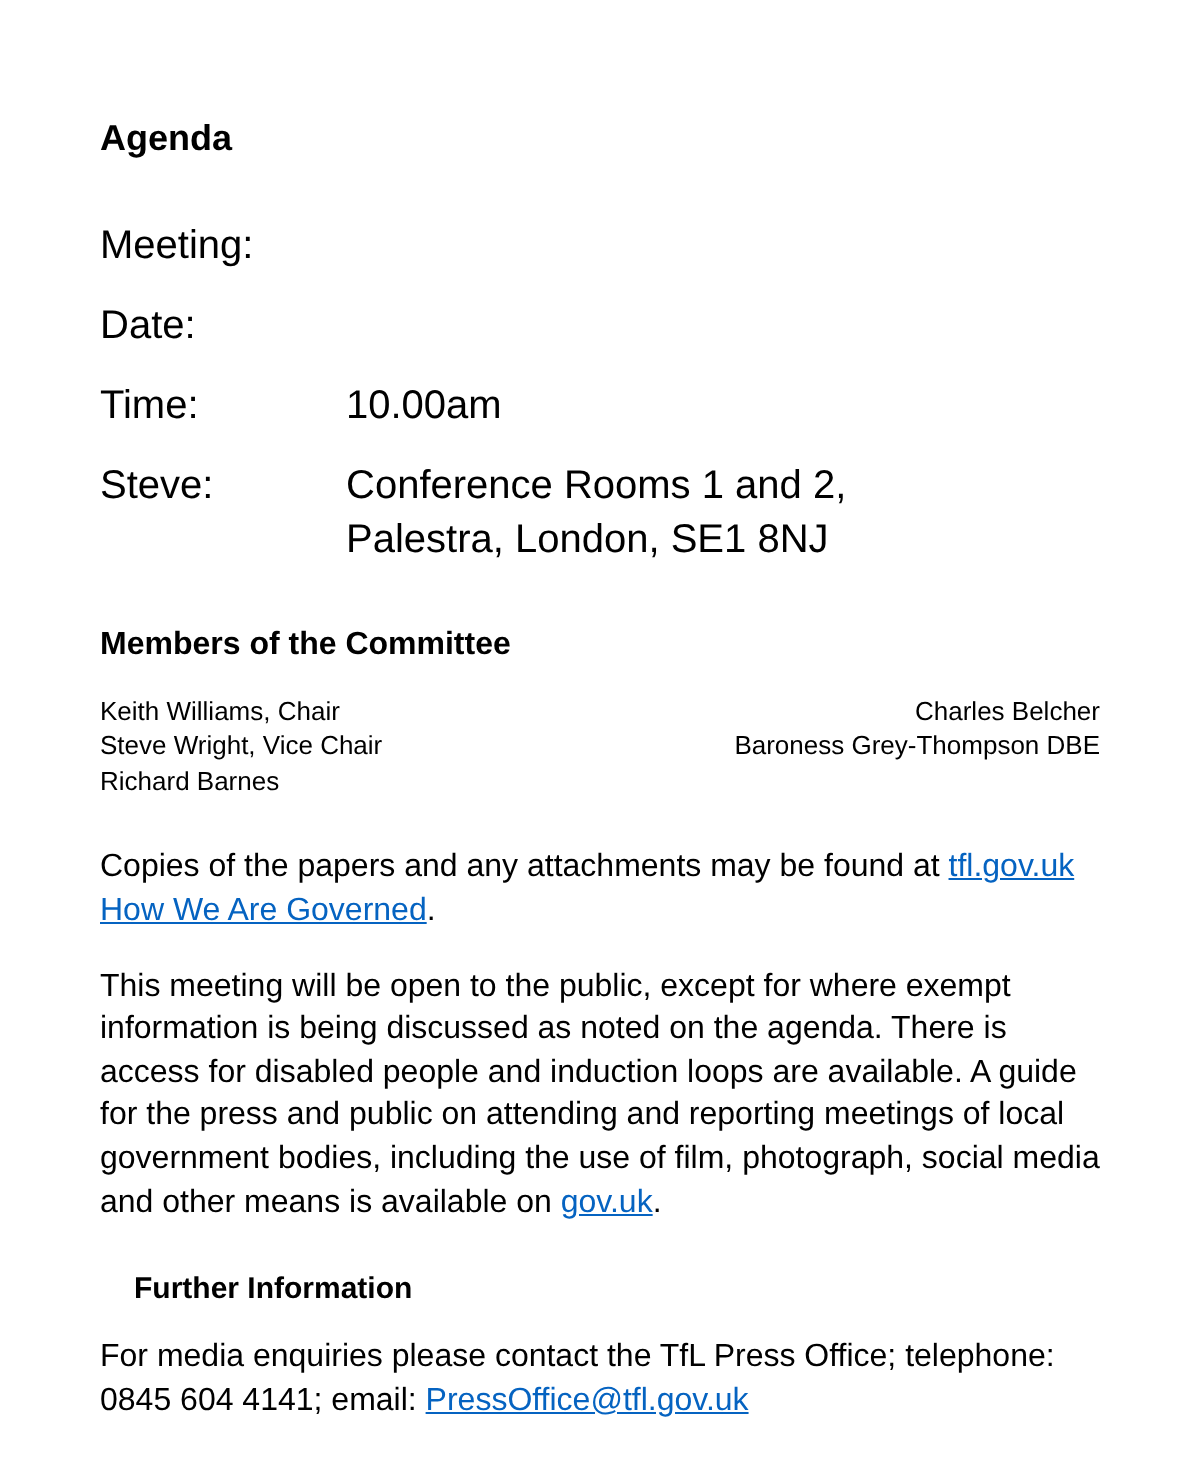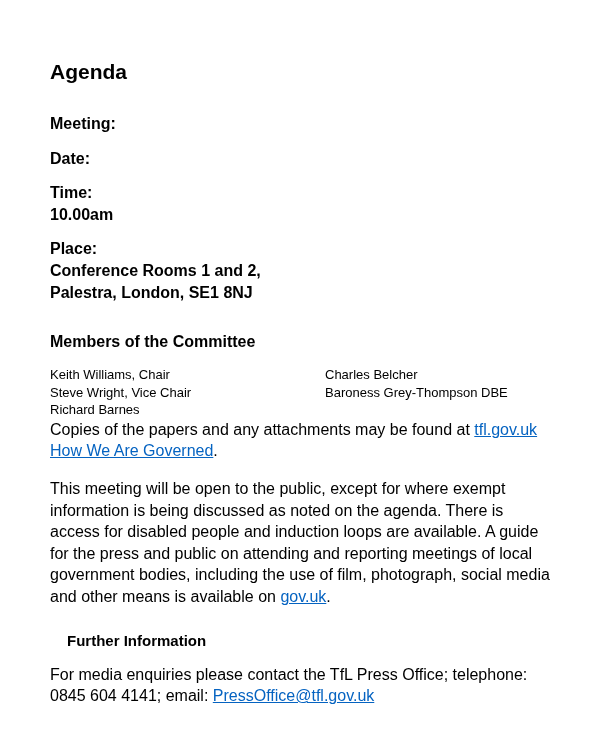--- a/index.html
+++ b/index.html
@@ -11,53 +11,52 @@
     font-family: "Liberation Sans", sans-serif;
   }
   .page {
     width: 600px;
     min-height: 730px;
     margin: 0 auto;
     background: #ffffff;
     padding: 60px 50px 40px 50px;
   }
   .doc-title {
-    font-size: 21px;
+    font-size: 18px;
     font-weight: bold;
     margin: 0 0 30px 0;
     line-height: 1.1;
   }
   .meta-row {
     display: flex;
-    font-size: 16px;
-    font-weight: bold;
+    font-size: 20px;
+    font-weight: normal;
     line-height: 1.35;
     margin-bottom: 13px;
-    flex-direction: column;
   }
   .meta-label {
     width: 123px;
     flex-shrink: 0;
   }
   .meta-value {
     white-space: pre-line;
   }
   .section-heading {
     font-size: 16px;
     font-weight: bold;
     margin: 30px 0 15px 0;
   }
   .members-columns {
     display: flex;
     font-size: 13px;
     line-height: 1.35;
-    margin-bottom: 0;
+    margin-bottom: 24px;
   }
   .members-col-left { width: 275px; flex-shrink: 0; }
-  .members-col-right { flex: 1; }
+  .members-col-right { flex: 1; text-align: right; }
   .member-name { margin: 0; }
   p.body-text {
     font-size: 16px;
     line-height: 1.35;
     margin: 0 0 16px 0;
   }
   a.doc-link {
     color: #0563C1;
     text-decoration: underline;
     cursor: pointer;
@@ -81,21 +80,21 @@
       <div class="meta-label">Meeting:</div>
     </div>
     <div class="meta-row">
       <div class="meta-label">Date:</div>
     </div>
     <div class="meta-row">
       <div class="meta-label">Time:</div>
       <div class="meta-value">10.00am</div>
     </div>
     <div class="meta-row">
-      <div class="meta-label">Place:</div>
+      <div class="meta-label">Steve:</div>
       <div class="meta-value">Conference Rooms 1 and 2,
 Palestra, London, SE1 8NJ</div>
     </div>
   </div>
 
   <h2 class="section-heading">Members of the Committee</h2>
 
   <div class="members-columns">
     <div class="members-col-left">
       <p class="member-name">Keith Williams, Chair</p>

